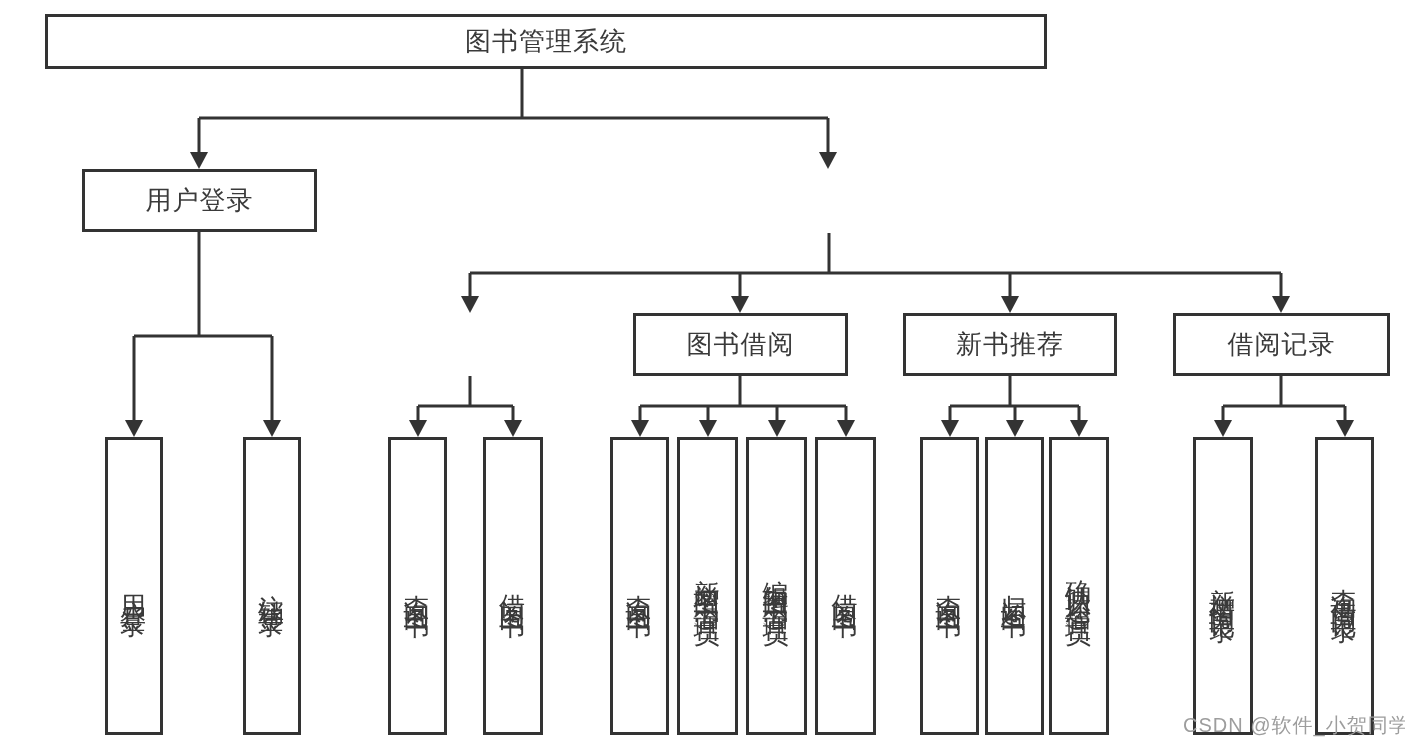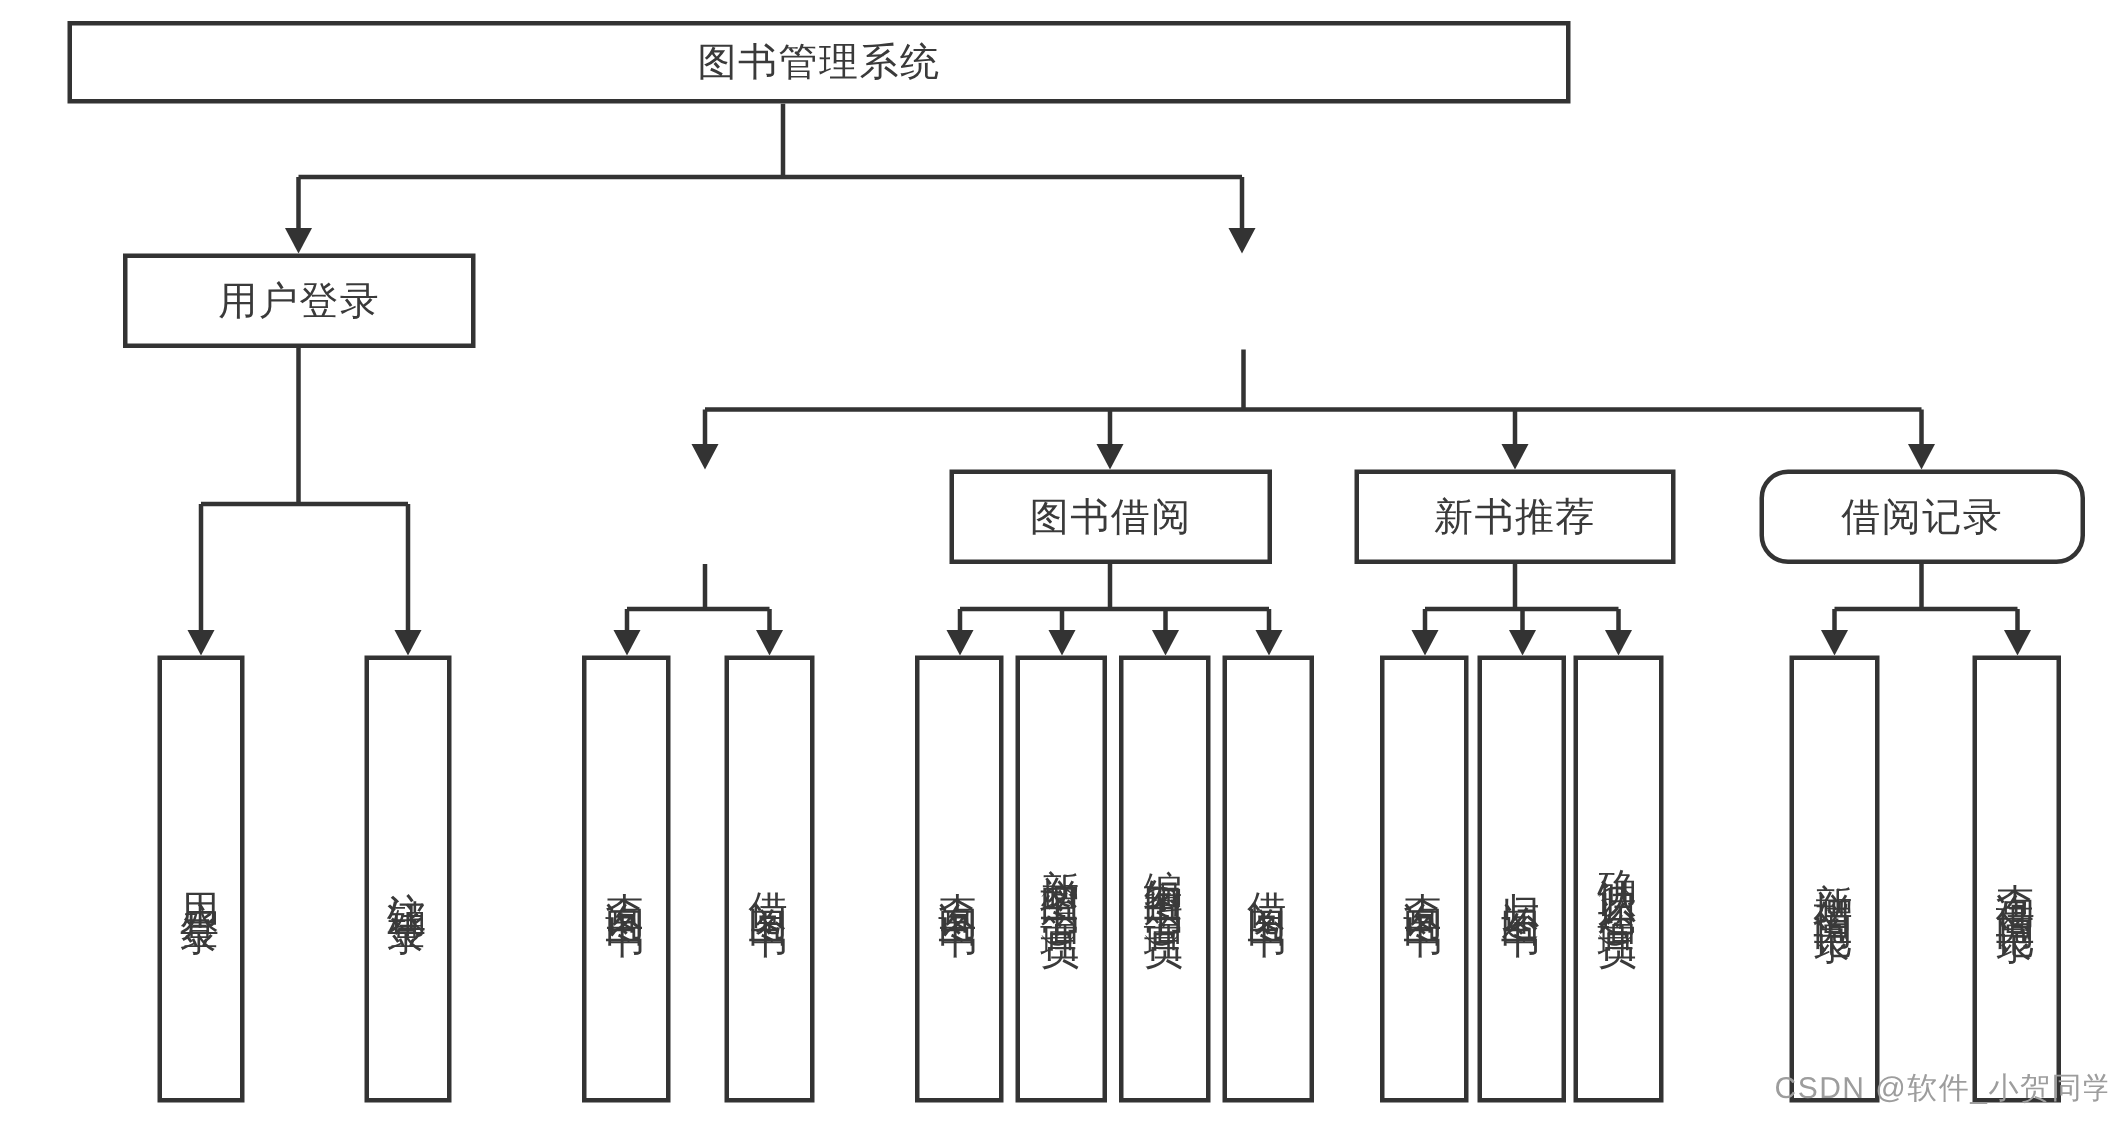--- a/index.html
+++ b/index.html
@@ -93,21 +93,21 @@
       <polygon points="1336,420 1354,420 1345,437"></polygon>
     </g>
   </svg>
 
   <div class="node hnode" style="left:21px; top:14px; width:1002px; height:55px;margin-left:24px;">图书管理系统</div>
 
   <div class="node hnode" style="left:82px; top:169px; width:235px; height:63px;">用户登录</div>
 
   <div class="node hnode" style="left:633px; top:313px; width:215px; height:63px;">图书借阅</div>
   <div class="node hnode" style="left:903px; top:313px; width:214px; height:63px;">新书推荐</div>
-  <div class="node hnode" style="left:1173px; top:313px; width:217px; height:63px;border-radius:19px;">借阅记录</div>
+  <div class="node hnode" style="left:1173px; top:313px; width:217px; height:63px;">借阅记录</div>
 
   <div class="node vnode" style="left:105px; width:58px;">用户登录</div>
   <div class="node vnode" style="left:243px; width:58px;">注销登录</div>
 
   <div class="node vnode" style="left:388px; width:59px;">查询图书</div>
   <div class="node vnode" style="left:483px; width:60px;">借阅图书</div>
 
   <div class="node vnode" style="left:610px; width:59px;">查询图书</div>
   <div class="node vnode" style="left:677px; width:61px;">新增图书（管理员）</div>
   <div class="node vnode" style="left:746px; width:61px;">编辑图书（管理员）</div>

